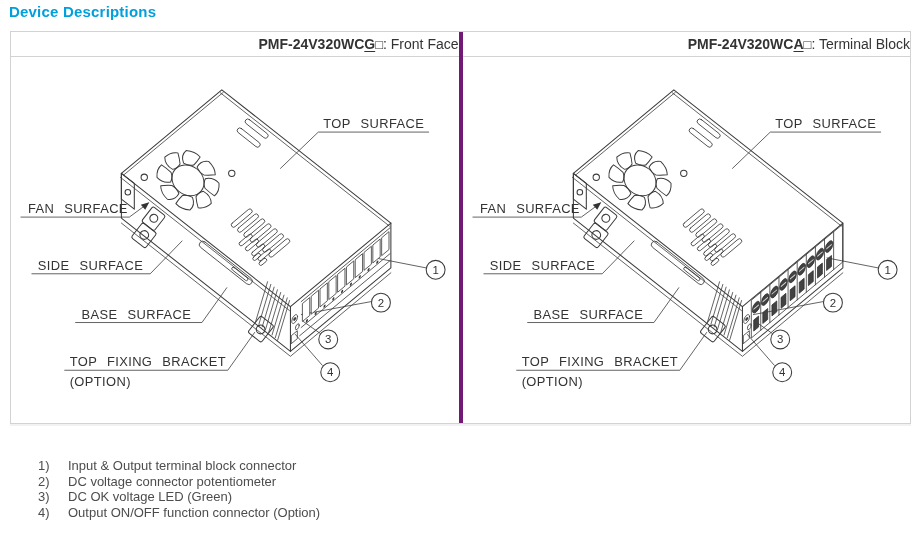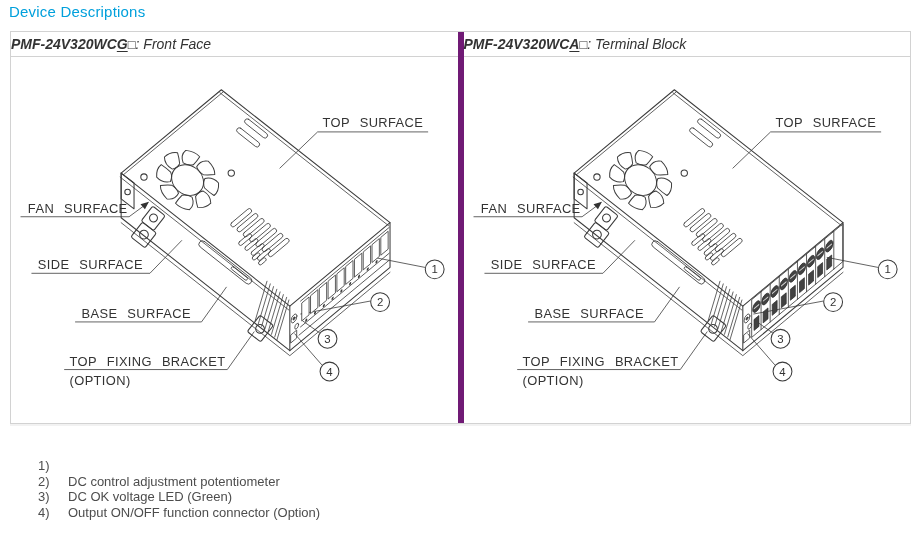--- a/index.html
+++ b/index.html
@@ -1,25 +1,25 @@
 <!DOCTYPE html>
 <html><head>
 <meta charset="utf-8">
 <style>
   html,body{margin:0;padding:0;background:#fff;}
   .page{position:relative;width:921px;height:545px;background:#fff;
         font-family:"Liberation Sans",sans-serif;overflow:hidden;}
   .page-title{position:absolute;left:9px;top:3px;margin:0;
-        font-size:15px;font-weight:normal;color:#00a0dc;letter-spacing:.2px;}
+        font-size:15px;font-weight:bold;color:#00a0dc;letter-spacing:.2px;}
   .panel-table{position:absolute;left:10px;top:31px;width:899px;height:391px;
         display:flex;border:1px solid #d2d2d2;box-shadow:0 2px 0 rgba(0,0,0,.05);}
   .panel{flex:1 1 50%;display:flex;flex-direction:column;min-width:0;}
-  .panel + .panel{border-left:6px solid #701a75;}
+  .panel + .panel{border-left:4px solid #701a75;}
   .panel-header{height:24px;line-height:24px;border-bottom:1px solid #d2d2d2;
-        text-align:left;font-size:14px;color:#333;white-space:nowrap;font-style:italic;}
+        text-align:right;font-size:14px;color:#333;white-space:nowrap;}
   .panel-header .model{font-weight:bold;}
   .panel-header .uletter{font-weight:bold;text-decoration:underline;text-underline-offset:2px;}
   .panel-header .boxchar{font-weight:bold;font-size:13px;}
   .panel-body{flex:1;position:relative;}
   .diagram{position:absolute;left:0;top:0;width:100%;height:100%;}
   .legend{position:absolute;left:38px;top:458px;font-size:13px;color:#4d4d4d;}
   .legend-row{display:flex;line-height:15.6px;}
   .legend-num{width:30px;flex:none;}
   
   .art{stroke:#3b3b3b;fill:none;stroke-width:1.05;stroke-linejoin:round;stroke-linecap:round;}
@@ -297,24 +297,25 @@
           <use href="#term-screws"></use>
         </svg>
       </div>
     </div>
 
   </div>
 
   <div class="legend">
     <div class="legend-row">
       <span class="legend-num">1)</span>
+      <span class="legend-text">Input &amp; Output terminal block connector</span>
     </div>
     <div class="legend-row">
       <span class="legend-num">2)</span>
-      <span class="legend-text">DC control adjustment potentiometer</span>
+      <span class="legend-text">DC voltage connector potentiometer</span>
     </div>
     <div class="legend-row">
       <span class="legend-num">3)</span>
       <span class="legend-text">DC OK voltage LED (Green)</span>
     </div>
     <div class="legend-row">
       <span class="legend-num">4)</span>
       <span class="legend-text">Output ON/OFF function connector (Option)</span>
     </div>
   </div>

